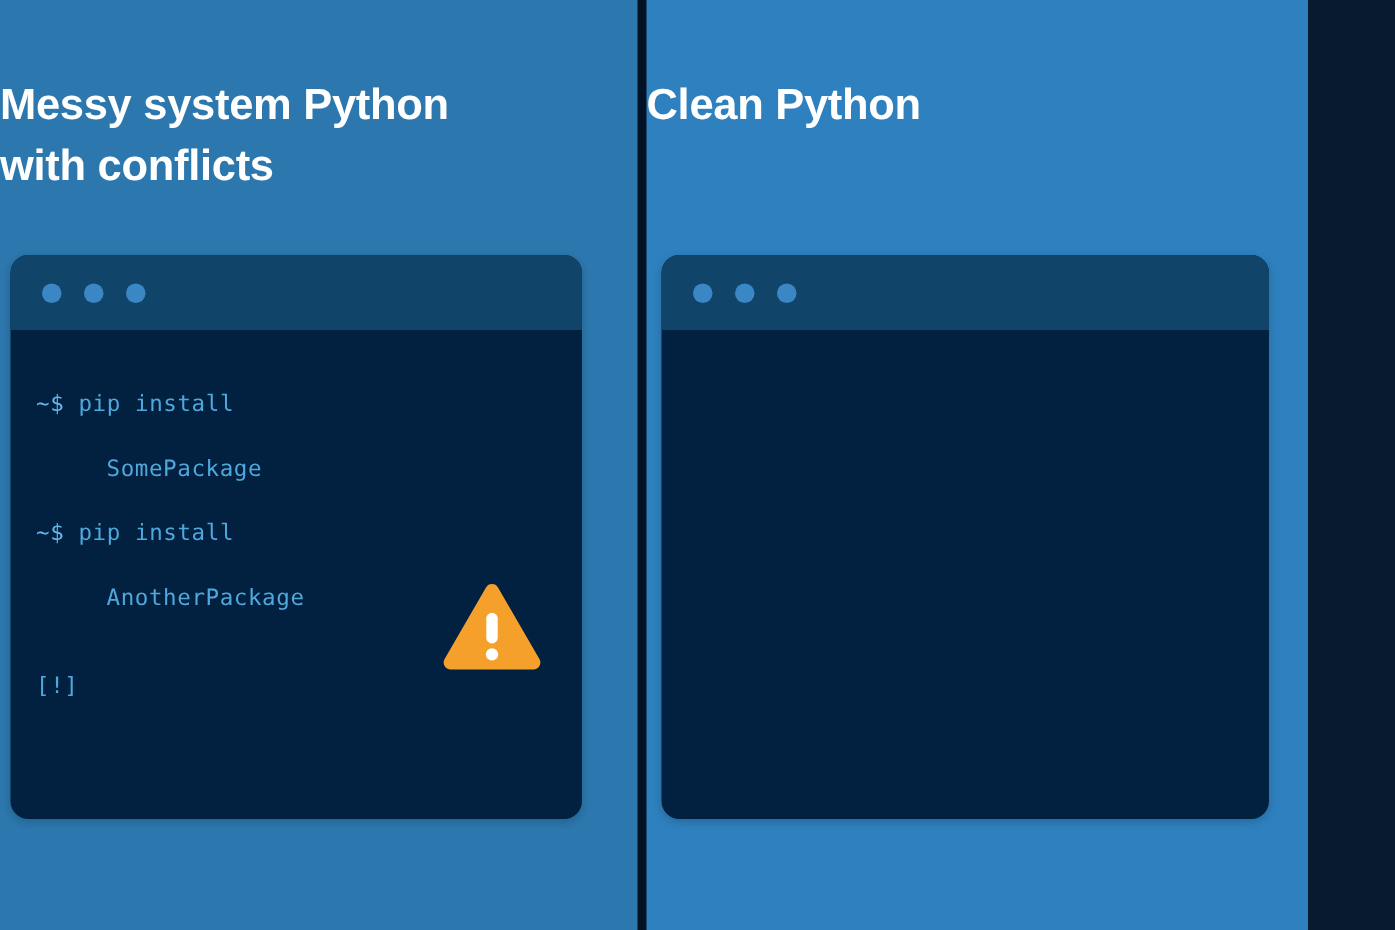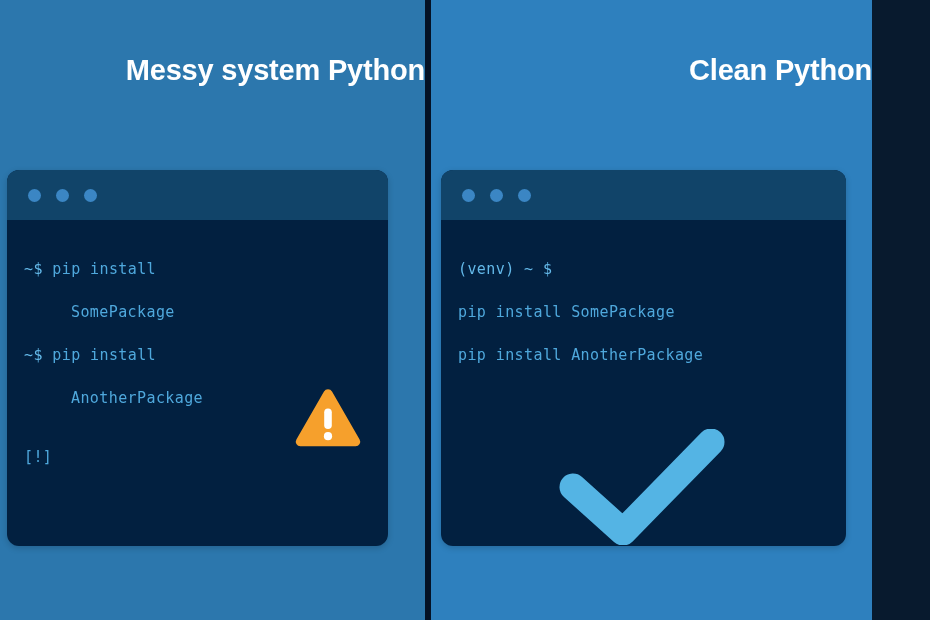--- a/index.html
+++ b/index.html
@@ -39,21 +39,21 @@
     flex: 0 0 6px;
   }
   .panel-right {
     width: 441px;
     background: #2e80be;
   }
 
   
   .panel-title {
     color: #ffffff;
-    text-align: right;
+    text-align: left;
     font-size: 29px;
     font-weight: bold;
     line-height: 1.42;
     letter-spacing: -0.2px;
     margin: 0;
     padding-top: 50px;
     user-select: none;
   }
   .panel-title .tline { display: block; }
 
@@ -133,20 +133,21 @@
 </style>
 </head>
 <body>
 
 <div class="board">
 
   <div class="panel panel-left">
 
     <h1 class="panel-title">
       <span class="tline">Messy system Python</span>
+      <span class="tline">with conflicts</span>
     </h1>
 
     <div class="term term-left">
 
       <div class="term-bar">
         <span class="dot"></span>
         <span class="dot"></span>
         <span class="dot"></span>
       </div>
 
@@ -181,29 +182,16 @@
     </h1>
 
     <div class="term term-right">
 
       <div class="term-bar">
         <span class="dot"></span>
         <span class="dot"></span>
         <span class="dot"></span>
       </div>
 
-      <div class="term-body">
-
-        <div class="cmdline"><span class="prompt">(venv) ~ $</span></div>
-
-        <div class="cmdline"><span>pip install SomePackage</span></div>
-
-        <div class="cmdline"><span>pip install AnotherPackage</span></div>
-
-        <svg class="check-icon" viewBox="0 0 166 116">
-          <path d="M14 58 L64 103 L152 13" fill="none" stroke="#54B4E4" stroke-width="27" stroke-linecap="round" stroke-linejoin="round"></path>
-        </svg>
-
-      </div>
     </div>
   </div>
 
 </div>
 
 </body></html>

